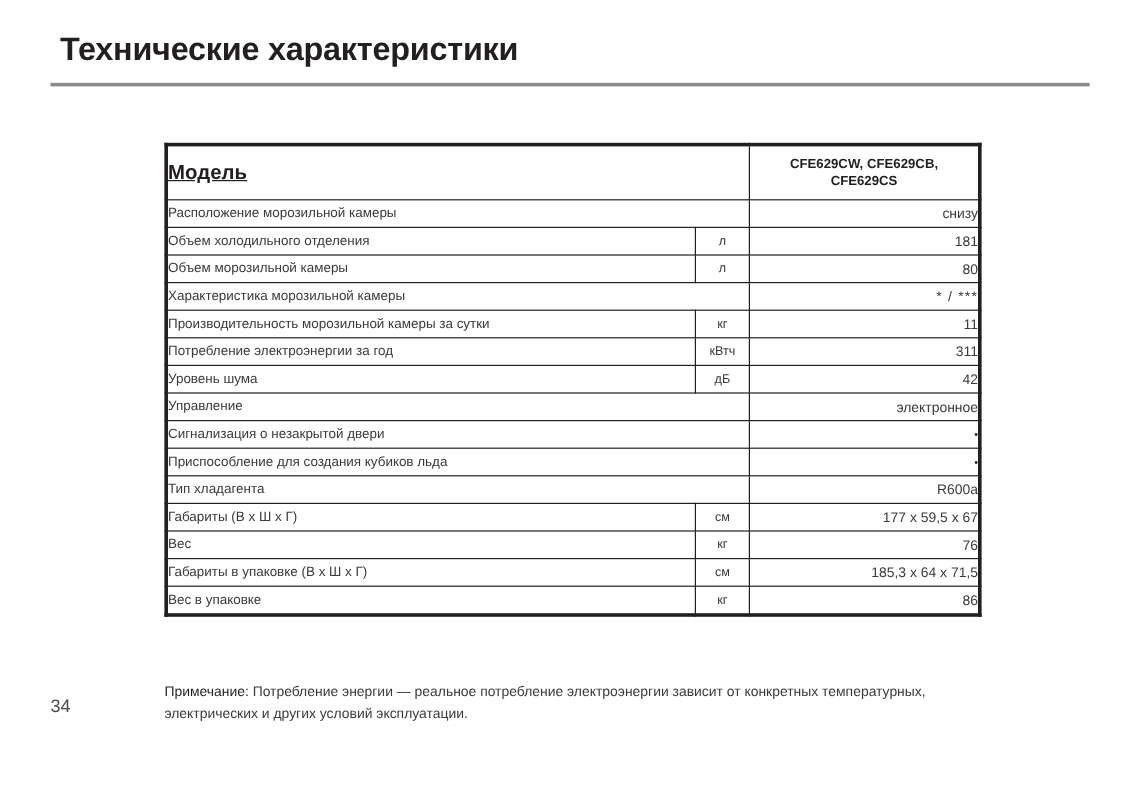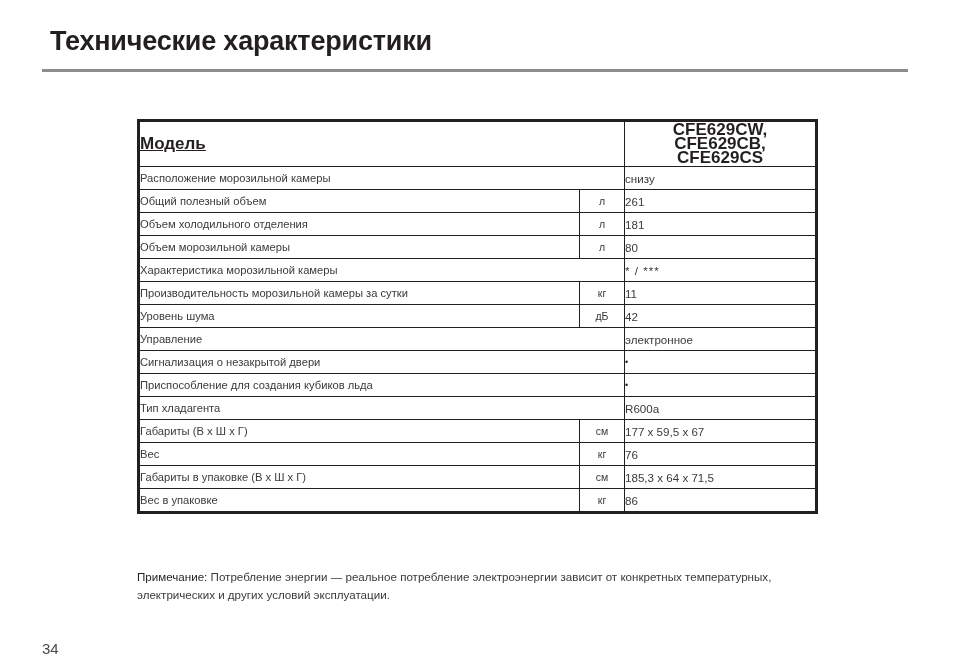--- a/index.html
+++ b/index.html
@@ -65,21 +65,21 @@
     height: 44px;
   }
   .head-label {
     font-size: 17px;
     font-weight: bold;
     padding-left: 11px;
     color: #231f20;
     text-decoration: underline;
   }
   .head-value {
-    font-size: 17px;
+    font-size: 11px;
     font-weight: bold;
     text-align: center;
     line-height: 14px;
     color: #231f20;
     padding: 0 4px;
   }
 
   
   tr.spec-row td {
     height: 22px;
@@ -90,21 +90,21 @@
     color: #3a3a3a;
     white-space: nowrap;
   }
   .cell-unit {
     font-size: 10.5px;
     text-align: center;
     color: #3a3a3a;
   }
   .cell-value {
     font-size: 11.6px;
-    text-align: left;
+    text-align: right;
     color: #3a3a3a;
   }
   .cell-value.dot {
     font-size: 9px;
     line-height: 1;
     color: #231f20;
   }
   .cell-value.stars {
     font-size: 11.6px;
     letter-spacing: 1px;
@@ -122,21 +122,21 @@
   }
   .footnote b {
     color: #231f20;
     font-weight: normal;
   }
 
   
   .page-number {
     position: absolute;
     left: 42px;
-    top: 640px;
+    top: 580px;
     font-size: 15px;
     color: #4a4a4a;
   }
 </style>
 </head>
 <body>
 
 <div class="page-title">Технические характеристики</div>
 <div class="title-rule"></div>
 
@@ -150,44 +150,44 @@
     <tbody id="table-body">
       <tr class="head-row">
         <td class="head-label" colspan="2">Модель</td>
         <td class="head-value"><span id="header-value-text">CFE629CW, CFE629CB,<br>CFE629CS</span></td>
       </tr>
     <tr class="spec-row">
           <td class="cell-desc" colspan="2">Расположение морозильной камеры</td>
           <td class="cell-value">снизу</td>
         </tr>
         <tr class="spec-row">
-          <td class="cell-desc">Общий полезный объем</td>
-          <td class="cell-unit">л</td>
-          <td class="cell-value">261</td>
-        </tr>
-        <tr class="spec-row">
           <td class="cell-desc">Объем холодильного отделения</td>
           <td class="cell-unit">л</td>
           <td class="cell-value">181</td>
         </tr>
         <tr class="spec-row">
           <td class="cell-desc">Объем морозильной камеры</td>
           <td class="cell-unit">л</td>
           <td class="cell-value">80</td>
         </tr>
         <tr class="spec-row">
           <td class="cell-desc" colspan="2">Характеристика морозильной камеры</td>
           <td class="cell-value stars">* / ***</td>
         </tr>
         <tr class="spec-row">
           <td class="cell-desc">Производительность морозильной камеры за сутки</td>
           <td class="cell-unit">кг</td>
           <td class="cell-value">11</td>
         </tr>
         <tr class="spec-row">
+          <td class="cell-desc">Потребление электроэнергии за год</td>
+          <td class="cell-unit">кВтч</td>
+          <td class="cell-value">311</td>
+        </tr>
+        <tr class="spec-row">
           <td class="cell-desc">Уровень шума</td>
           <td class="cell-unit">дБ</td>
           <td class="cell-value">42</td>
         </tr>
         <tr class="spec-row">
           <td class="cell-desc" colspan="2">Управление</td>
           <td class="cell-value">электронное</td>
         </tr>
         <tr class="spec-row">
           <td class="cell-desc" colspan="2">Сигнализация о незакрытой двери</td>

